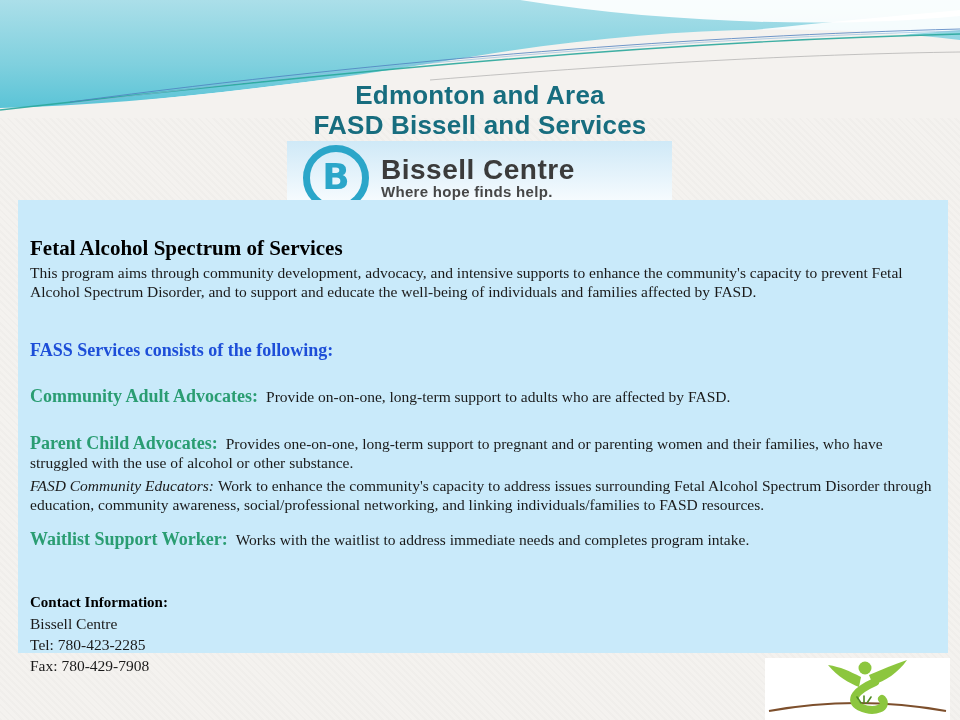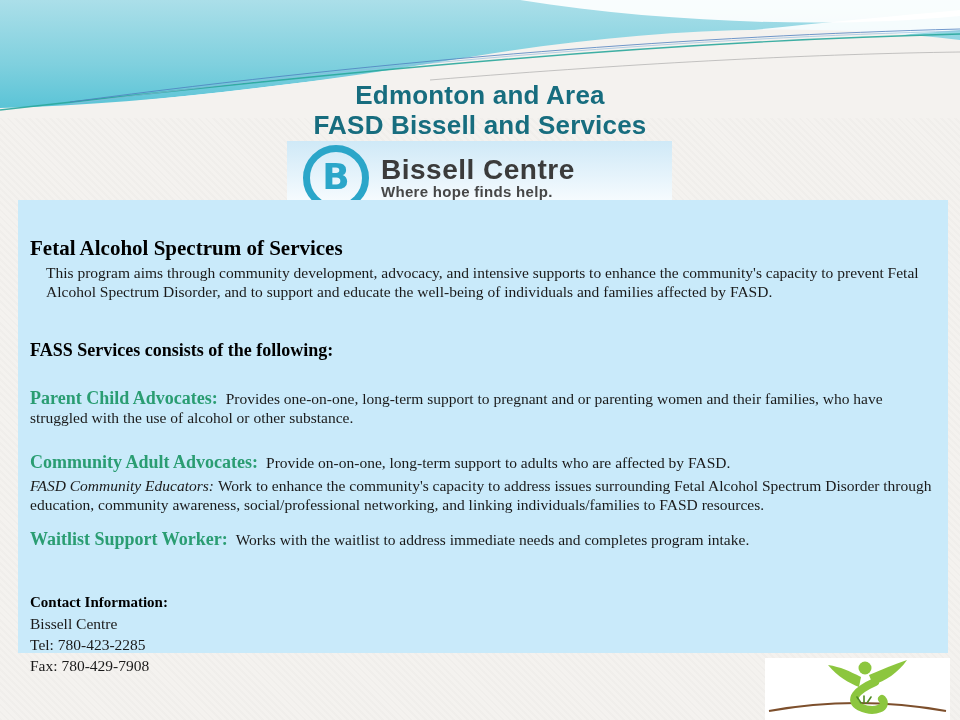--- a/index.html
+++ b/index.html
@@ -52,24 +52,24 @@
     position:absolute;left:18px;top:200px;width:930px;height:453px;
     background:#c9eafa;box-sizing:border-box;
     padding:36px 10px 12px 12px;
     font-family:"Liberation Serif","DejaVu Serif",serif;
     color:#1a1a1a;
   }
   .content-box h1{
     margin:0;font-size:21px;line-height:24px;font-weight:bold;color:#000;
   }
   .content-box p.body{
-    margin:3px 0 0 16px;font-size:15.5px;line-height:19px;
+    margin:3px 0 0 0;font-size:15.5px;line-height:19px;
   }
   .content-box h2{
-    margin:38px 0 0 0;font-size:18px;line-height:22px;font-weight:bold;color:#000000;
+    margin:38px 0 0 0;font-size:18px;line-height:22px;font-weight:bold;color:#1d4ed8;
   }
   p.service{margin:0;font-size:15.5px;line-height:19px;}
   p.service.first{margin-top:28px;}
   p.service.second{margin-top:26px;}
   p.service.third{margin-top:4px;}
   p.service.fourth{margin-top:16px;}
   .svc-label{font-weight:bold;font-size:18px;color:#2a9d72;margin-right:8px;}
   .svc-label.plain{font-weight:normal;font-size:15.5px;color:#1a1a1a;margin-right:4px;font-style:italic;}
   .content-box h3{
     margin:42px 0 0 0;font-size:15px;line-height:22px;font-weight:bold;color:#000;
@@ -125,26 +125,26 @@
       <div class="logo-tagline">Where hope finds help.</div>
     </div>
   </div>
 
   <div class="content-box">
     <h1>Fetal Alcohol Spectrum of Services</h1>
     <p class="body">This program aims through community development, advocacy, and intensive supports to enhance the community's capacity to prevent Fetal Alcohol Spectrum Disorder, and to support and educate the well-being of individuals and families affected by FASD.</p>
 
     <h2>FASS Services consists of the following:</h2>
 
+    <p class="service second">
+      <span class="svc-label">Community Adult Advocates:</span><span class="svc-desc">Provide on-on-one, long-term support to adults who are affected by FASD.</span>
+    </p>
+
     <p class="service first">
       <span class="svc-label">Parent Child Advocates:</span><span class="svc-desc">Provides one-on-one, long-term support to pregnant and or parenting women and their families, who have struggled with the use of alcohol or other substance.</span>
-    </p>
-
-    <p class="service second">
-      <span class="svc-label">Community Adult Advocates:</span><span class="svc-desc">Provide on-on-one, long-term support to adults who are affected by FASD.</span>
     </p>
 
     <p class="service third">
       <span class="svc-label plain">FASD Community Educators:</span><span class="svc-desc">Work to enhance the community's capacity to address issues surrounding Fetal Alcohol Spectrum Disorder through education, community awareness, social/professional networking, and linking individuals/families to FASD resources.</span>
     </p>
 
     <p class="service fourth">
       <span class="svc-label">Waitlist Support Worker:</span><span class="svc-desc">Works with the waitlist to address immediate needs and completes program intake.</span>
     </p>
 

